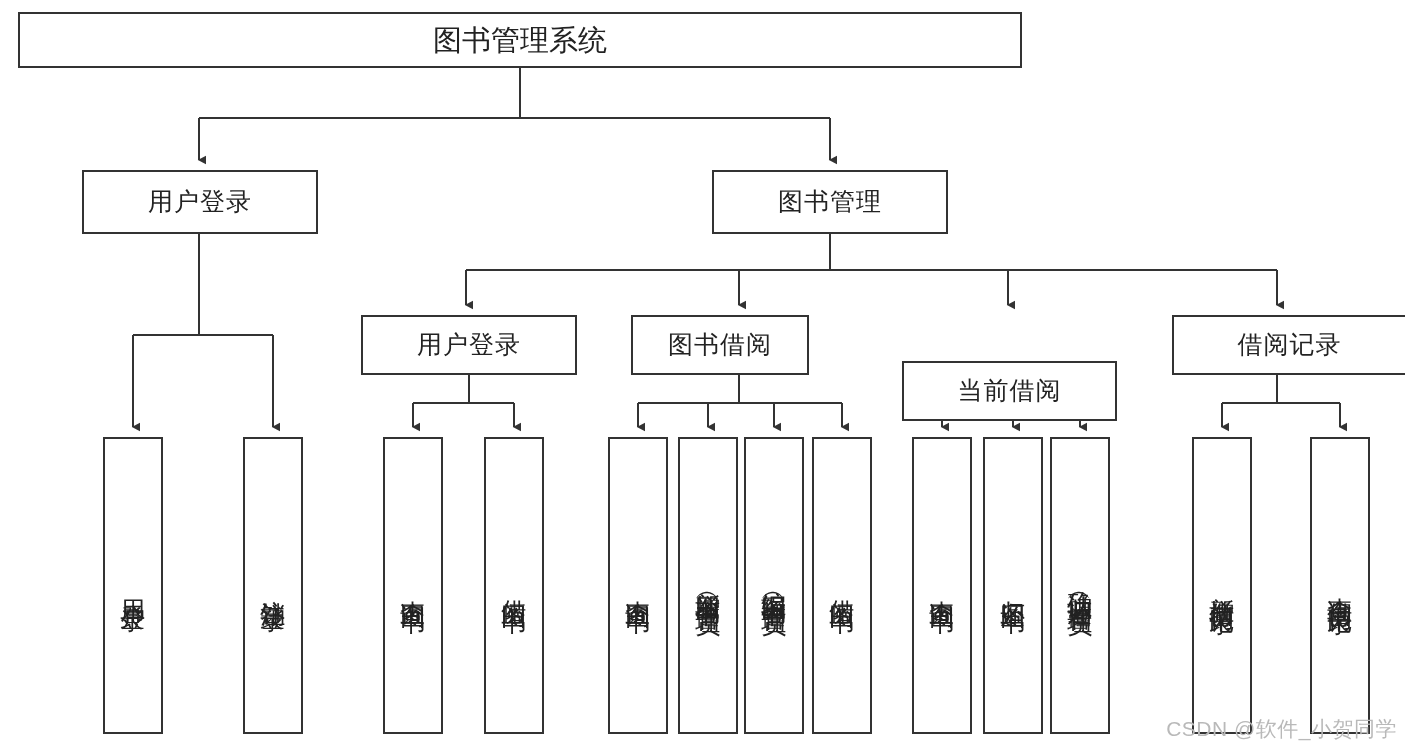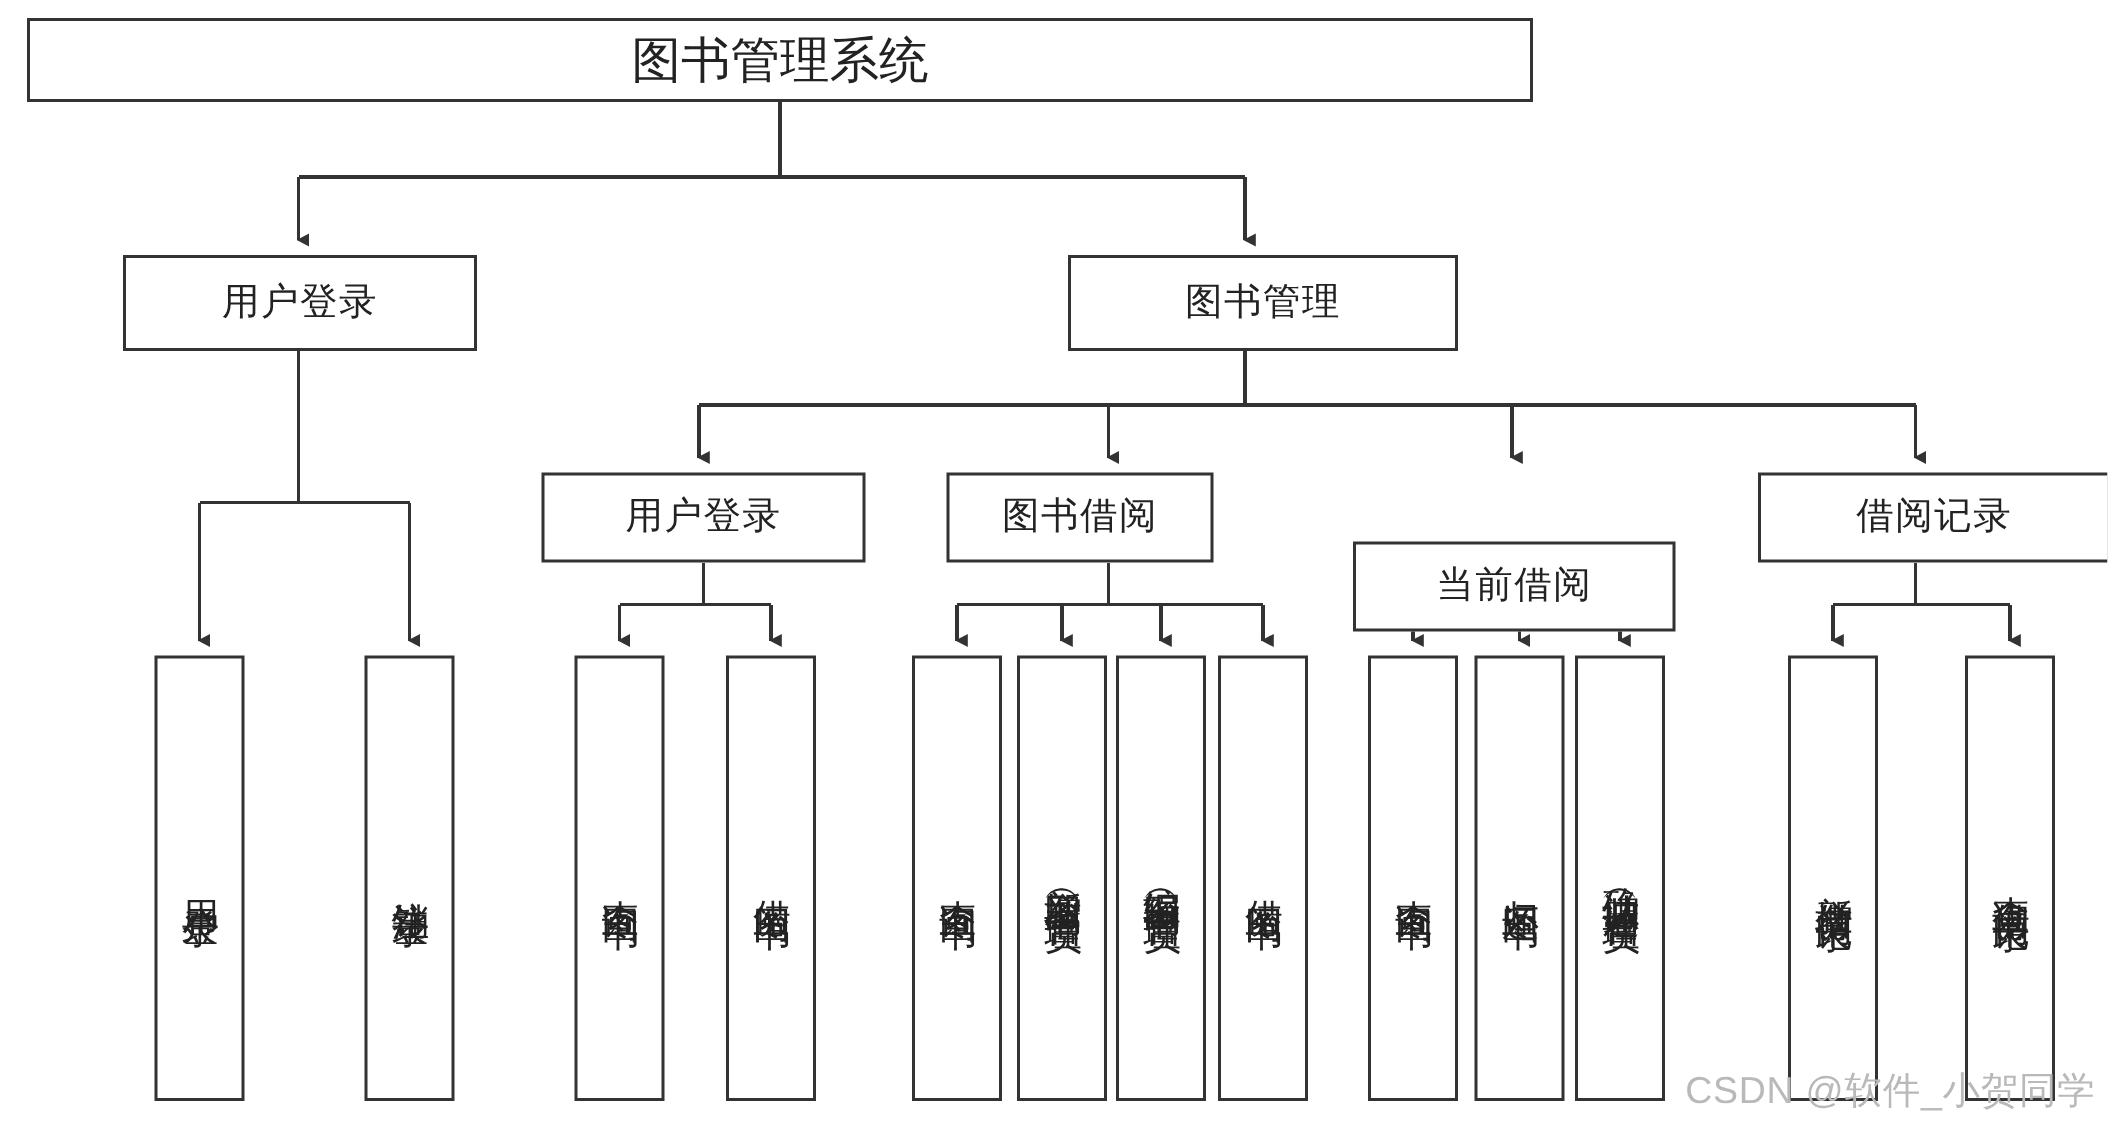--- a/index.html
+++ b/index.html
@@ -37,21 +37,21 @@
     color: #222222;
     line-height: 1.18;
     text-align: center;
   }
   .node.h {
     font-size: 25px;
     letter-spacing: 1px;
     white-space: nowrap;
   }
   .node.root {
-    font-size: 33px;
+    font-size: 29px;
   }
   .node.leaf {
     font-size: 25px;
     writing-mode: vertical-rl;
     text-orientation: upright;
     align-items: center;
     justify-content: center;
     padding: 4px 0;
     letter-spacing: 3px;
   }
@@ -59,21 +59,21 @@
     writing-mode: vertical-rl;
     text-orientation: upright;
     display: block;
     letter-spacing: 3px;
     line-height: 1.05;
   }
   .watermark {
     position: absolute;
     right: 8px;
     bottom: 4px;
-    font-size: 25px;
+    font-size: 21px;
     color: #b9b9b9;
     white-space: nowrap;
     letter-spacing: 0.5px;
   }
 </style>
 </head>
 <body>
 
 <div id="canvas">
 
@@ -127,21 +127,21 @@
     </g>
   </svg>
 
   <div class="node root" id="n-root" style="left: 18px; top: 12px; width: 1004px; height: 56px;">
     <span>图书管理系统</span>
   </div>
 
   <div class="node h" id="n-l2-0" style="left: 82px; top: 170px; width: 236px; height: 64px;">
     <span>用户登录</span>
   </div>
-  <div class="node h" id="n-l2-1" style="left: 712px; top: 170px; width: 260px; height: 64px;">
+  <div class="node h" id="n-l2-1" style="left: 712px; top: 170px; width: 236px; height: 64px;">
     <span>图书管理</span>
   </div>
 
   <div class="node h" id="n-l3-0" style="left: 361px; top: 315px; width: 216px; height: 60px;">
     <span>用户登录</span>
   </div>
   <div class="node h" id="n-l3-1" style="left: 631px; top: 315px; width: 178px; height: 60px;">
     <span>图书借阅</span>
   </div>
   <div class="node h" id="n-l3-2" style="left: 902px; top: 315px; width: 215px; height: 60px; margin-top: 46px;">

